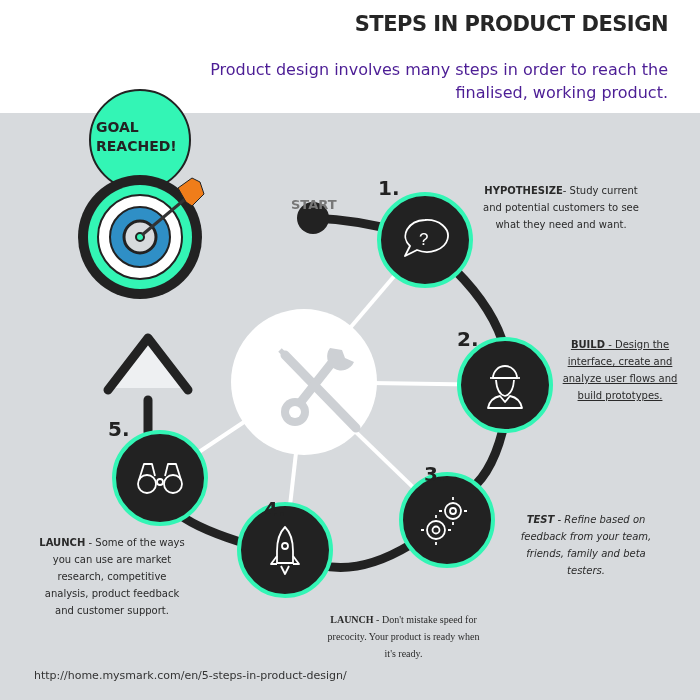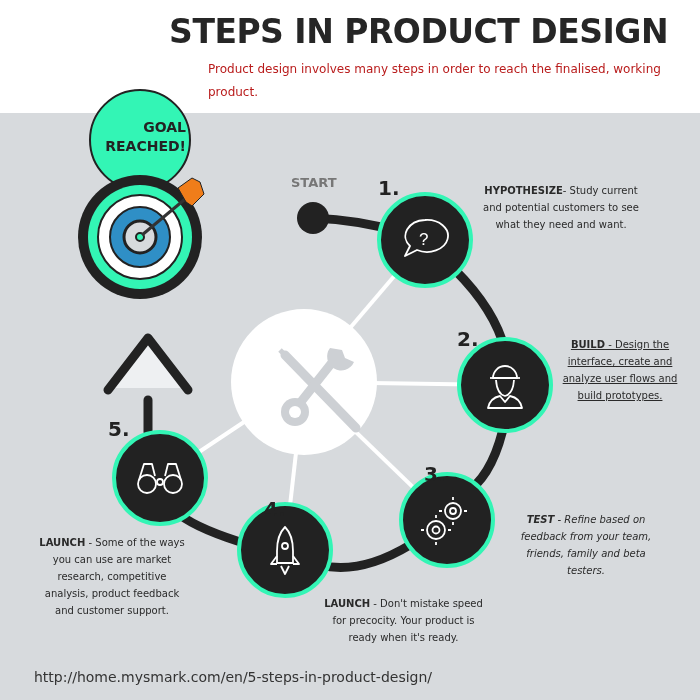--- a/index.html
+++ b/index.html
@@ -1,26 +1,26 @@
 <!DOCTYPE html>
 <html><head>
 <meta charset="utf-8">
 <style>
   html,body{margin:0;padding:0;}
   body{width:700px;height:700px;position:relative;overflow:hidden;background:#ffffff;font-family:"DejaVu Sans","Liberation Sans",sans-serif;}
   .band{position:absolute;left:0;top:113px;width:700px;height:587px;background:#d7dadd;}
-  .title{position:absolute;right:32px;top:12px;font-size:33px;font-weight:bold;color:#262626;letter-spacing:-0.5px;white-space:nowrap;}
-  .subtitle{position:absolute;right:32px;top:58px;width:460px;font-size:12px;line-height:23px;color:#b91c1c;}
+  .title{position:absolute;right:32px;top:12px;font-size:21px;font-weight:bold;color:#262626;letter-spacing:-0.5px;white-space:nowrap;}
+  .subtitle{position:absolute;right:32px;top:58px;width:460px;text-align:right;font-size:16px;line-height:23px;color:#4c1d95;}
   svg.art{position:absolute;left:0;top:0;}
-  .goal-text{position:absolute;left:96px;top:118px;width:90px;text-align:right;font-size:14px;font-weight:bold;line-height:19px;color:#232323;}
+  .goal-text{position:absolute;left:96px;top:118px;width:90px;text-align:left;font-size:14px;font-weight:bold;line-height:19px;color:#232323;}
   .num{position:absolute;font-size:20px;font-weight:bold;color:#222;}
-  .start{position:absolute;left:291px;top:175px;font-size:13px;color:#777;font-weight:bold;}
+  .start{position:absolute;left:291px;top:197px;font-size:13px;color:#777;font-weight:bold;}
   .desc{position:absolute;font-size:10px;line-height:17px;color:#2a2a2a;text-align:center;}
   .desc b{font-weight:bold;}
-  .url{position:absolute;left:34px;top:669px;font-size:14px;color:#333;}
+  .url{position:absolute;left:34px;top:669px;font-size:11px;color:#333;}
 </style>
 </head>
 <body>
 
 <div class="band"></div>
 
 <div class="title">STEPS IN PRODUCT DESIGN</div>
 <div class="subtitle">Product design involves many steps in order to reach the finalised, working product.</div>
 
 <svg class="art" width="700" height="700" viewBox="0 0 700 700">
@@ -124,16 +124,16 @@
 
 <div class="num" style="left:378px;top:176px;">1.</div>
 <div class="num" style="left:457px;top:327px;">2.</div>
 <div class="num" style="left:424px;top:462px;">3.</div>
 <div class="num" style="left:264px;top:497px;">4.</div>
 <div class="num" style="left:108px;top:417px;">5.</div>
 
 <div class="desc" style="left:481px;top:182px;width:160px;"><b>HYPOTHESIZE</b><span>- </span><span>Study current and potential customers to see what they need and want.</span></div>
 <div class="desc" style="left:560px;top:336px;width:120px;text-decoration:underline;"><b>BUILD</b><span> - </span><span>Design the interface, create and analyze user flows and build prototypes.</span></div>
 <div class="desc" style="left:506px;top:511px;width:160px;font-style:italic;"><b>TEST</b><span> - </span><span>Refine based on feedback from your team, friends, family and beta testers.</span></div>
-<div class="desc" style="left:321px;top:595px;width:165px;"><b>LAUNCH</b><span> - </span><span>Don't mistake speed for precocity. Your product is ready when it's ready.</span></div>
+<div class="desc" style="left:321px;top:611px;width:165px;font-family:Liberation Serif, serif;"><b>LAUNCH</b><span> - </span><span>Don't mistake speed for precocity. Your product is ready when it's ready.</span></div>
 <div class="desc" style="left:37px;top:534px;width:150px;"><b>LAUNCH</b><span> - </span><span>Some of the ways you can use are market research, competitive analysis, product feedback and customer support.</span></div>
 
 <div class="url">http://home.mysmark.com/en/5-steps-in-product-design/</div>
 
 </body></html>

